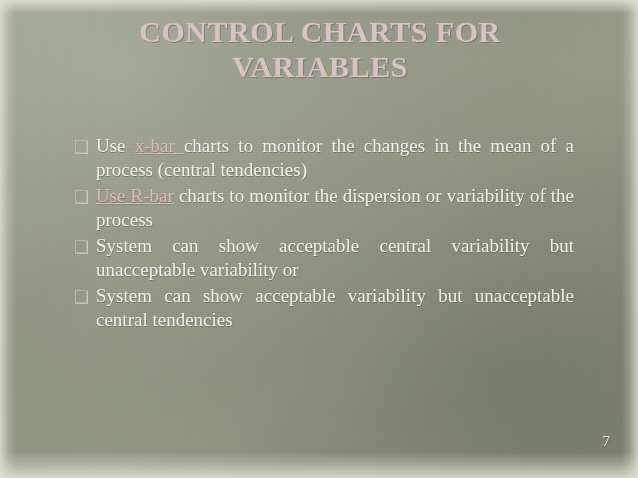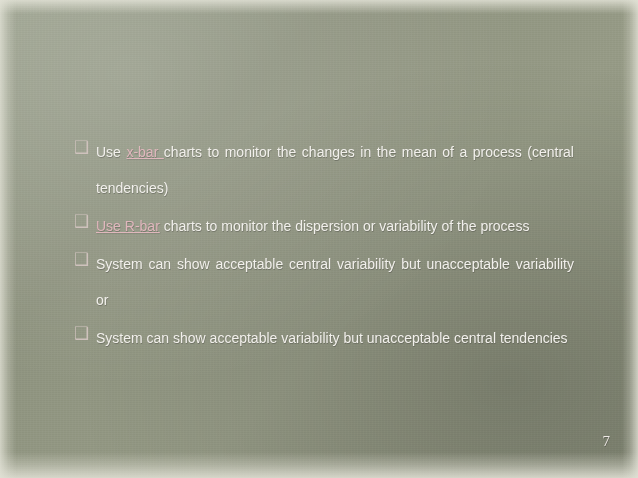--- a/index.html
+++ b/index.html
@@ -86,23 +86,23 @@
     flex: 0 0 auto;
     width: 22px;
     color: #cfc2bd;
     font-size: 17px;
     line-height: 26px;
     font-family: "DejaVu Sans", sans-serif;
     text-align: left;
   }
   .bullet-text {
     flex: 1 1 auto;
-    font-family: Liberation Sans, sans-serif;
-    font-size: 14px;
-    line-height: 36px;
+    font-family: Liberation Serif, serif;
+    font-size: 19px;
+    line-height: 24px;
     color: #f2f0ec;
     text-align: justify;
     text-shadow: 0.5px 0.5px 0 rgba(60,60,55,0.35);
   }
   .bullet-text .lnk {
     color: #e0b7bd;
     text-decoration: underline;
   }
   .page-number {
     position: absolute;
@@ -117,20 +117,21 @@
 </head>
 <body>
 
 <div class="slide">
   <div class="grain"></div>
   <div class="edge edge-top"></div>
   <div class="edge edge-bottom"></div>
   <div class="edge edge-left"></div>
   <div class="edge edge-right"></div>
 
+  <div class="title">CONTROL CHARTS FOR VARIABLES</div>
 
   <div class="body">
 
     <div class="bullet-row">
       <span class="bullet-marker">❑</span>
       <span class="bullet-text"><span>Use </span><span class="lnk">x-bar </span><span> charts to monitor the changes in the mean of a process (central tendencies)</span></span>
     </div>
 
     <div class="bullet-row">
       <span class="bullet-marker">❑</span>

